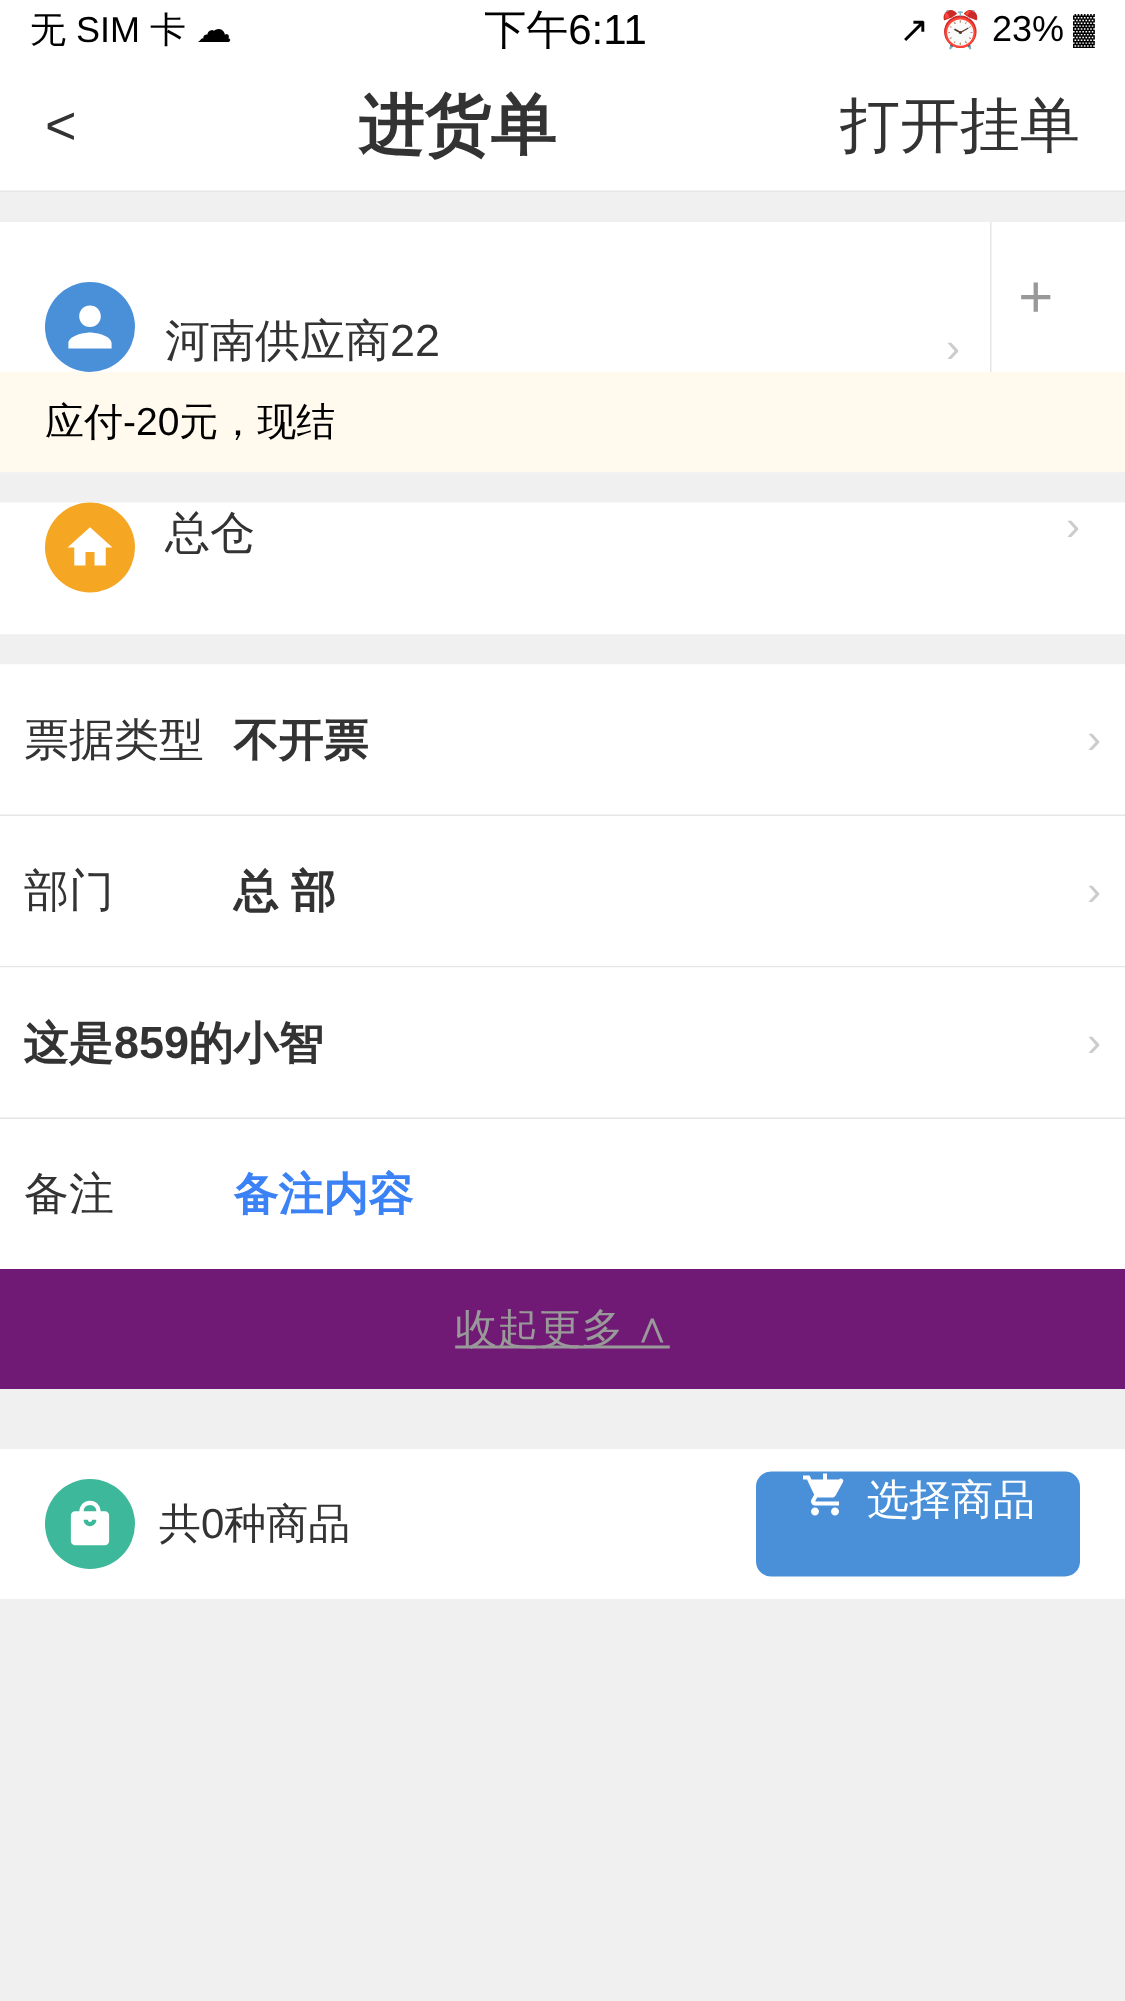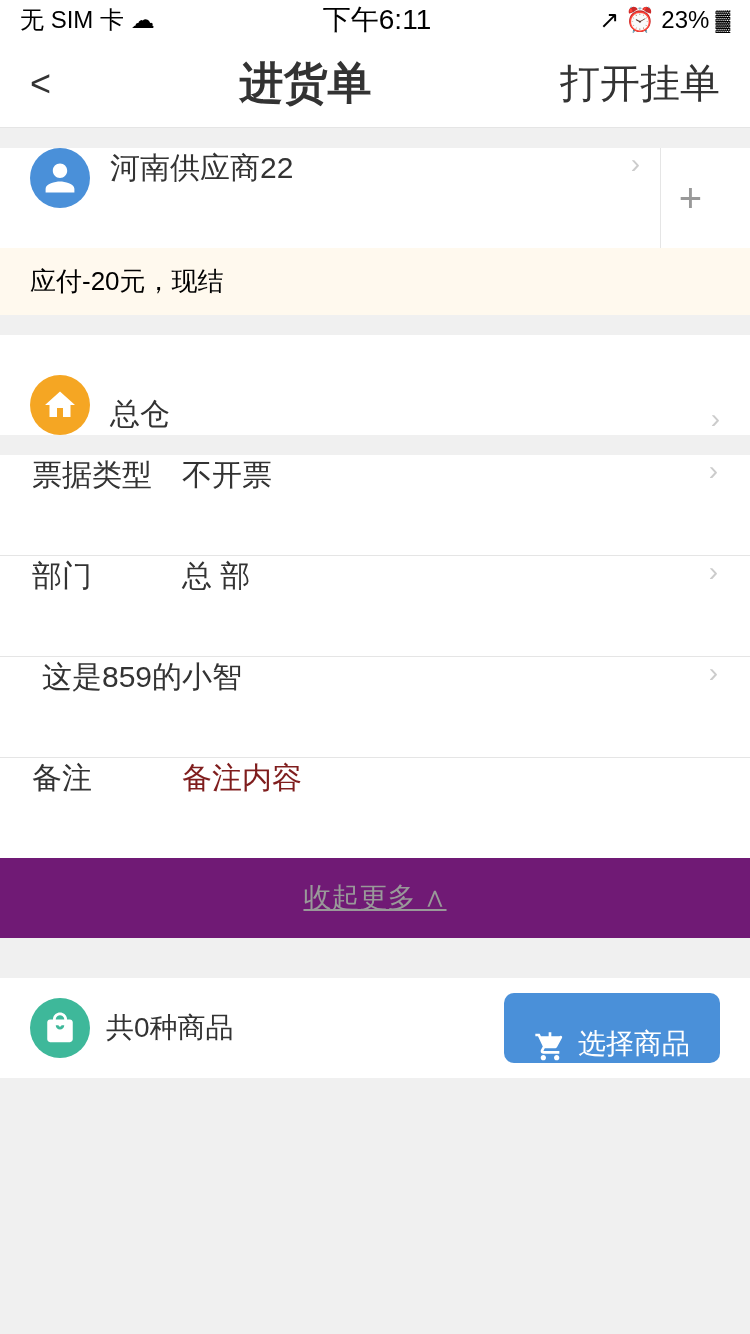--- a/index.html
+++ b/index.html
@@ -81,21 +81,21 @@
     }
 
     
     .section {
       background: #fff;
     }
 
     
     .supplier-row {
       display: flex;
-      align-items: flex-start;
+      align-items: flex-end;
       padding: 0 30px;
       height: 100px;
       background: #fff;
     }
     .supplier-avatar {
       width: 60px;
       height: 60px;
       border-radius: 50%;
       background: #4a90d9;
       display: flex;
@@ -135,23 +135,23 @@
     .notice-bar {
       background: #fff9ee;
       padding: 16px 30px;
       font-size: 26px;
       color: #000000;
     }
 
     
     .warehouse-row {
       display: flex;
-      align-items: flex-end;
+      align-items: flex-start;
       padding: 0 30px;
-      height: 100px;
+      height: 88px;
       background: #fff;
       cursor: pointer;
     }
     .warehouse-icon {
       width: 60px;
       height: 60px;
       border-radius: 50%;
       background: #f5a623;
       display: flex;
       align-items: center;
@@ -170,40 +170,40 @@
       color: #333;
     }
     .chevron {
       color: #ccc;
       font-size: 28px;
     }
 
     
     .form-row {
       display: flex;
-      align-items: flex-start;
-      padding: 0 32px;
+      align-items: center;
+      padding: 0 16px;
       height: 100px;
       background: #fff;
       cursor: pointer;
     }
     .form-label {
       font-size: 30px;
       color: #333;
       width: 140px;
       flex-shrink: 0;
     }
     .form-value {
       flex: 1;
       font-size: 30px;
       color: #333;
-      margin-left: 10px;
+      font-weight: bold;
     }
     .form-value.placeholder {
-      color: #7f1d1d;
+      color: #3b82f6;
     }
 
     
     .collapse-row {
       background: #701a75;
       display: flex;
       align-items: center;
       justify-content: center;
       height: 80px;
       font-size: 28px;
@@ -245,21 +245,21 @@
     }
     .select-product-btn {
       background: #4a90d9;
       color: #fff;
       border: none;
       border-radius: 10px;
       padding: 0 30px;
       height: 70px;
       font-size: 28px;
       display: flex;
-      align-items: flex-end;
+      align-items: flex-start;
       gap: 12px;
       cursor: pointer;
     }
     .select-product-btn svg {
       width: 32px;
       height: 32px;
       fill: #fff;
     }
 
     .bottom-content-area {

